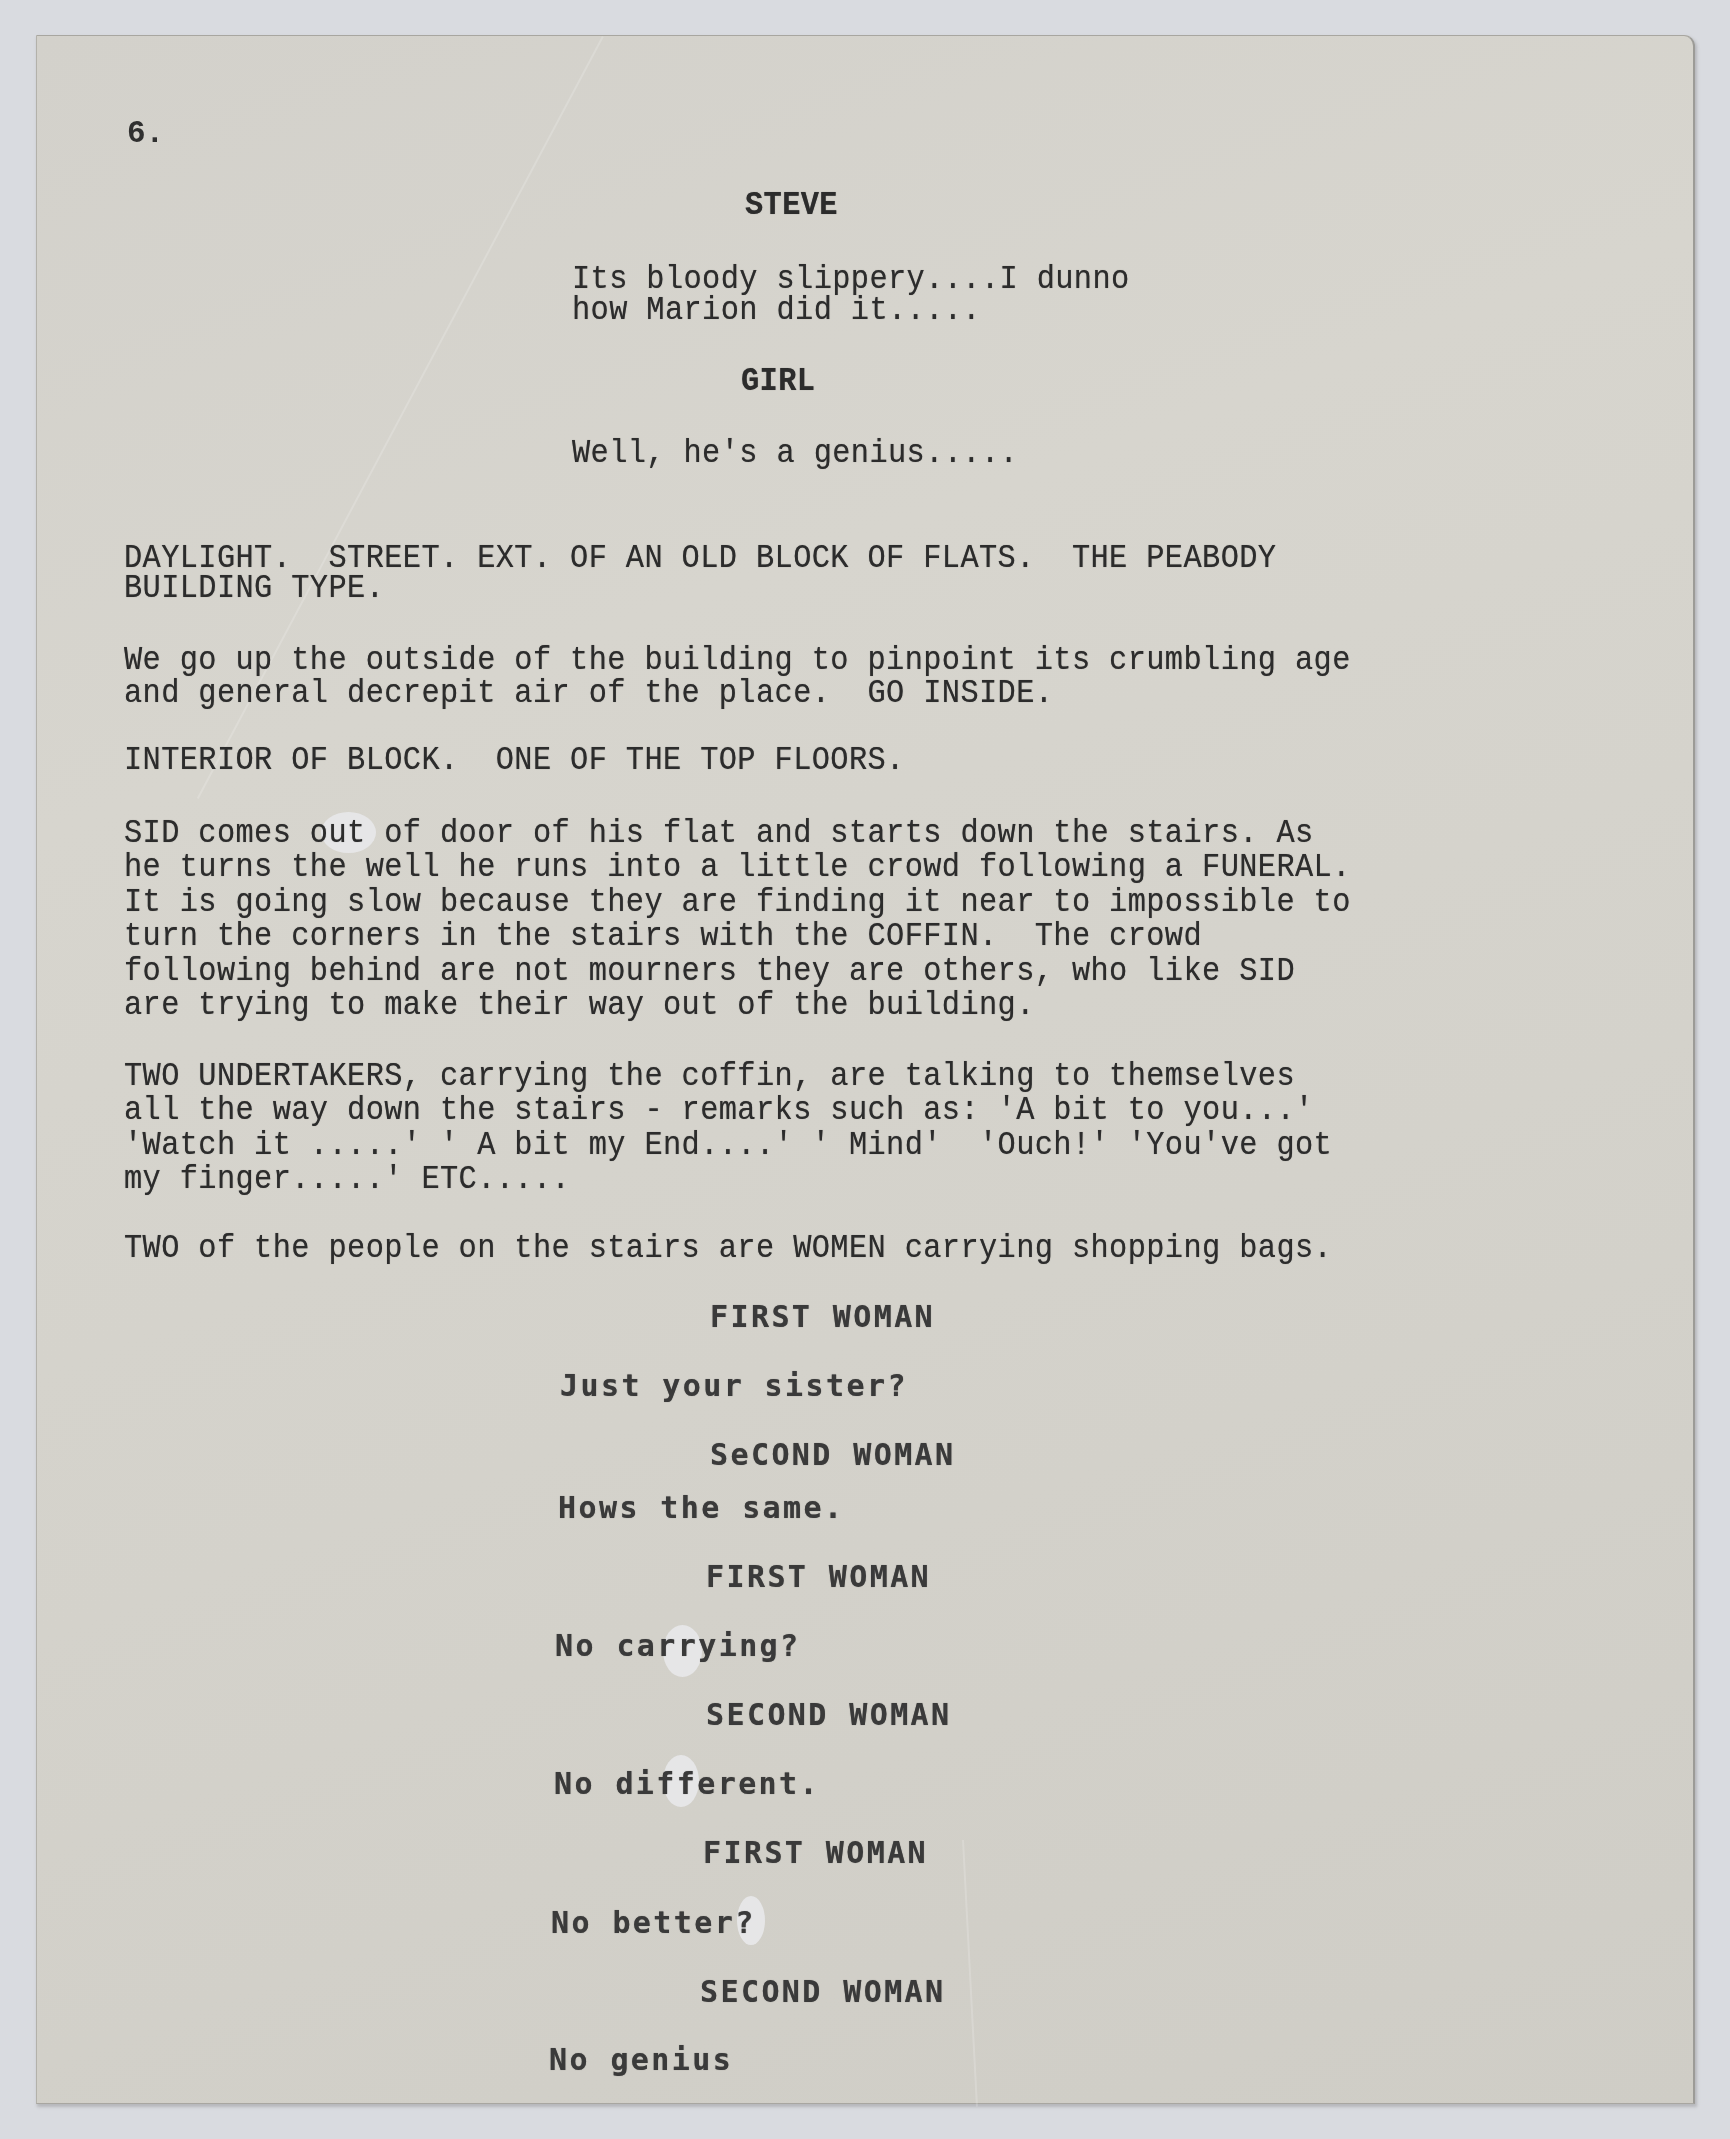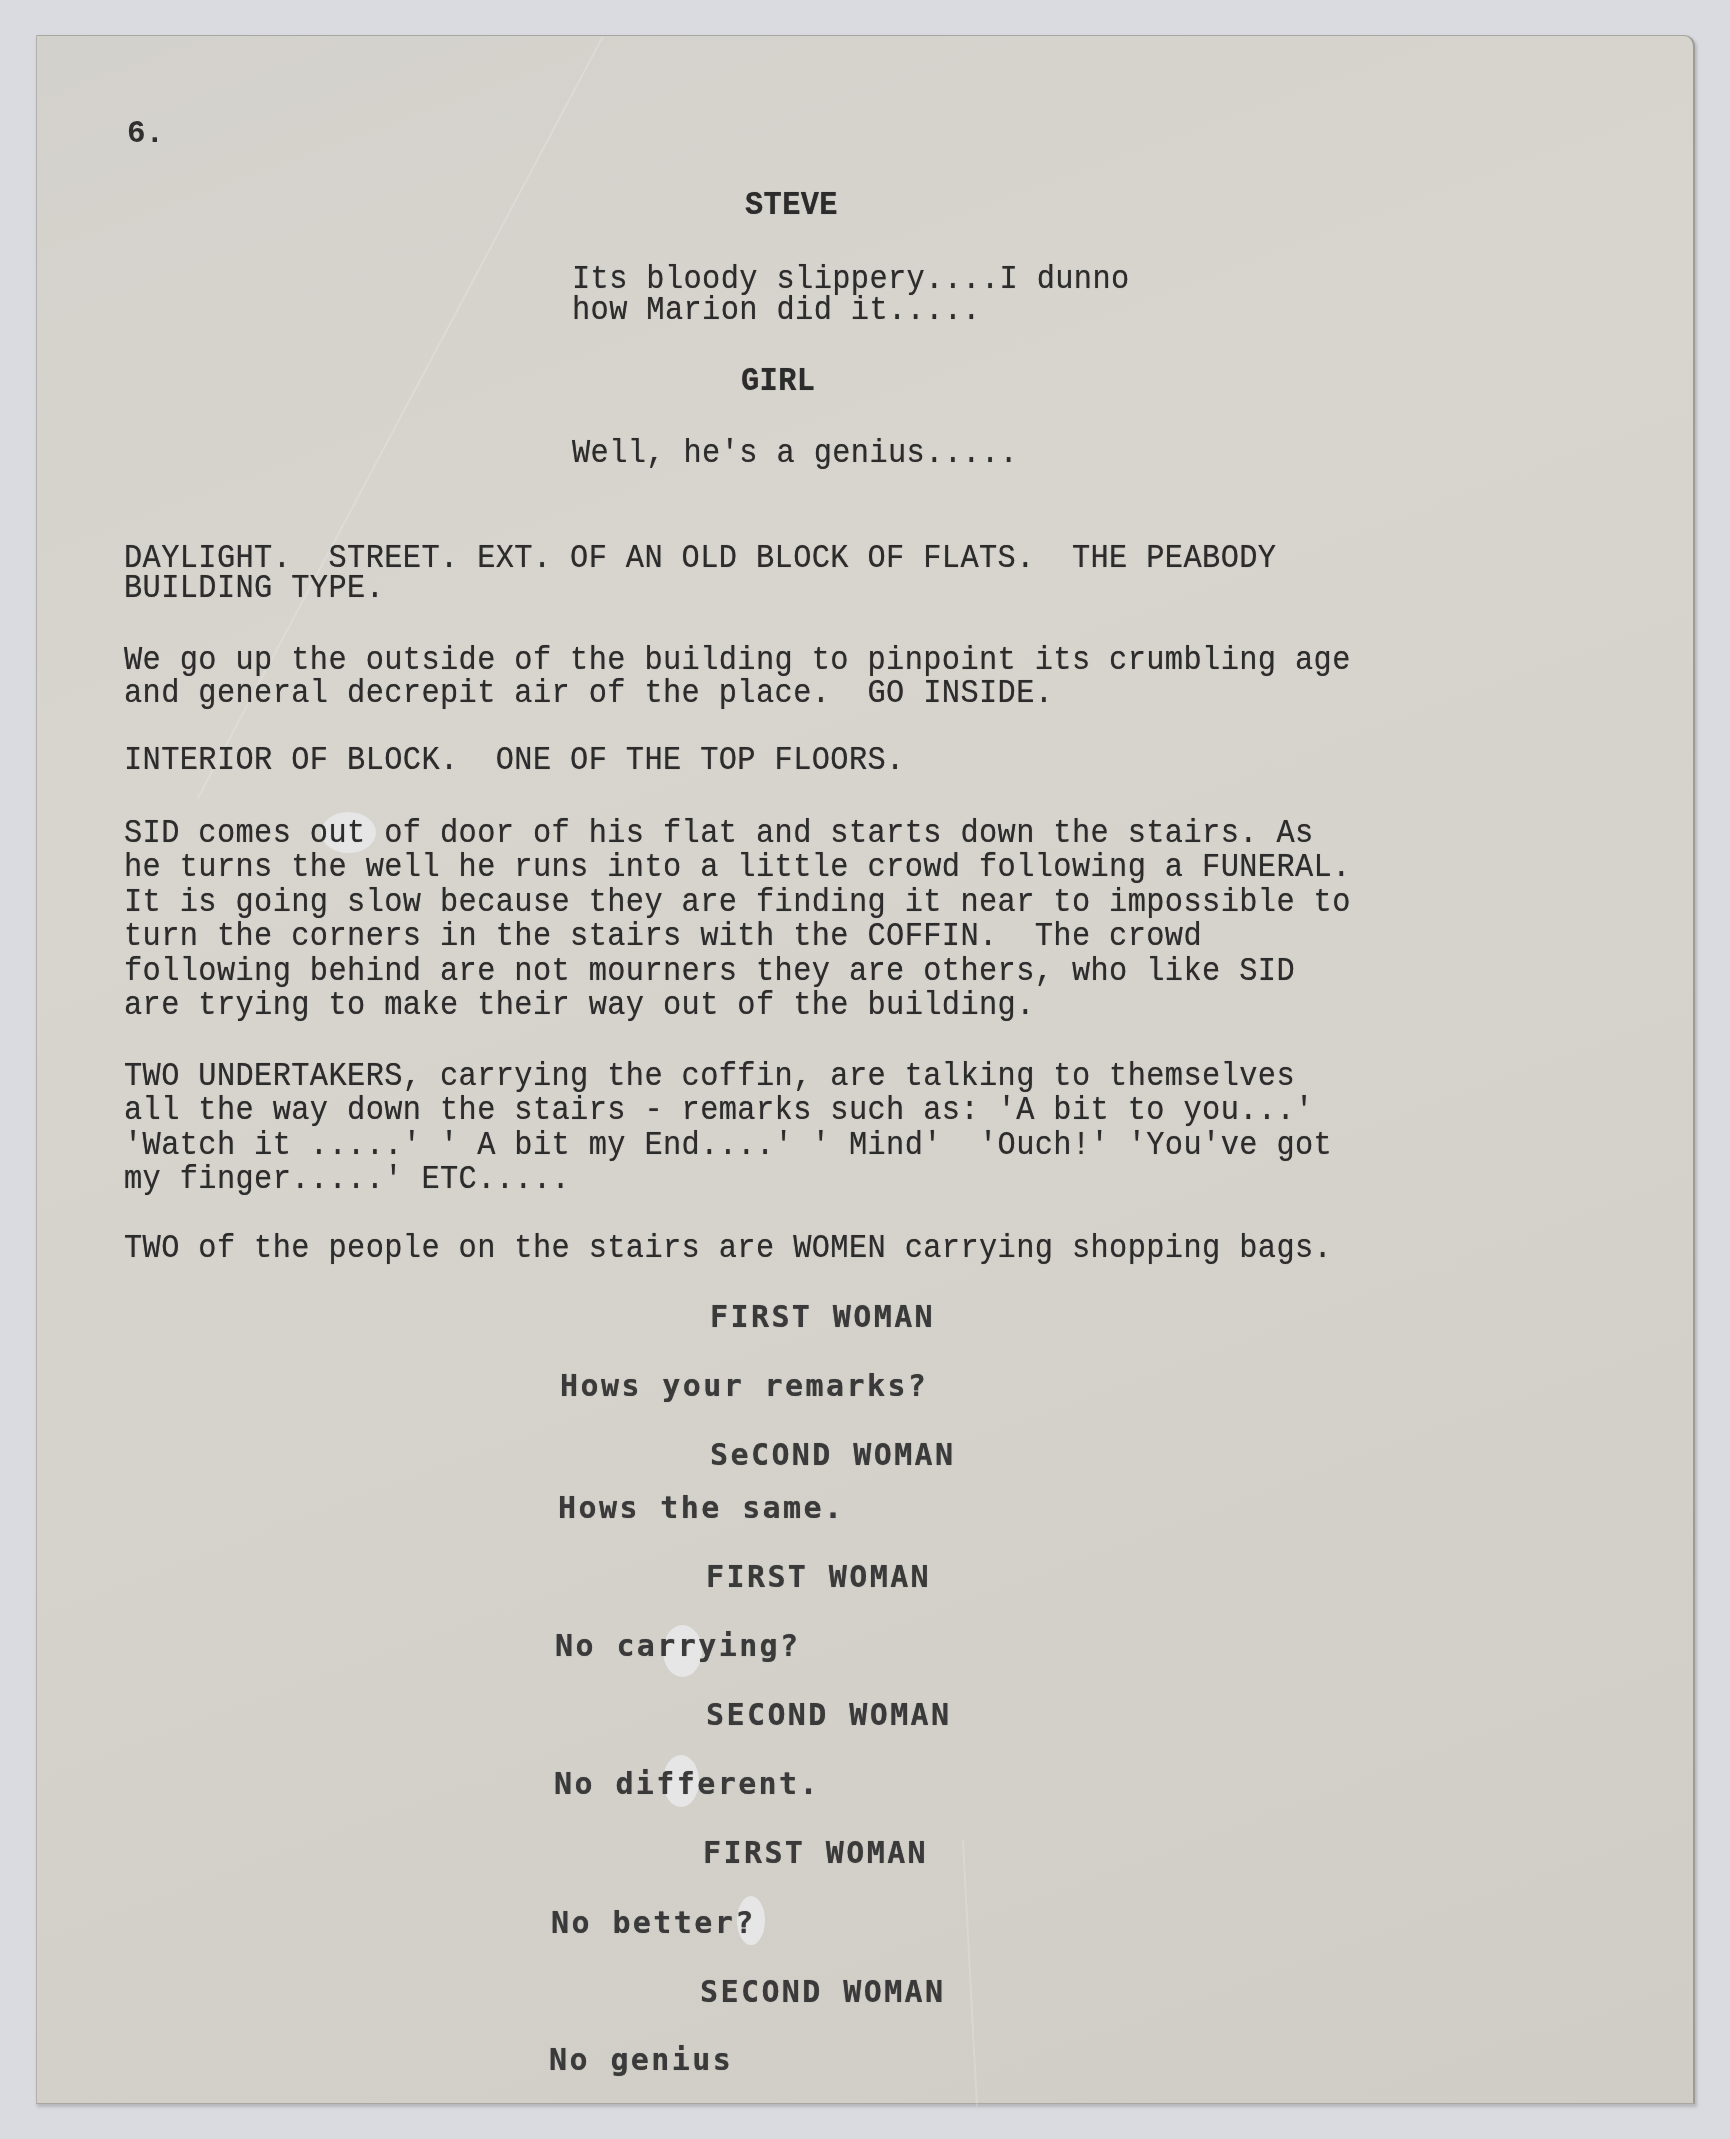--- a/index.html
+++ b/index.html
@@ -107,21 +107,21 @@
 <div class="line narrow" style="left:124px; top:988px;">are trying to make their way out of the building.</div>
 
 <div class="line narrow" style="left:124px; top:1059px;">TWO UNDERTAKERS, carrying the coffin, are talking to themselves</div>
 <div class="line narrow" style="left:124px; top:1093px;">all the way down the stairs - remarks such as: 'A bit to you...'</div>
 <div class="line narrow" style="left:124px; top:1128px;">'Watch it .....' ' A bit my End....' ' Mind'  'Ouch!' 'You've got</div>
 <div class="line narrow" style="left:124px; top:1162px;">my finger.....' ETC.....</div>
 
 <div class="line narrow" style="left:124px; top:1231px;">TWO of the people on the stairs are WOMEN carrying shopping bags.</div>
 
 <div class="line pica cue" style="left:710px; top:1299px;">FIRST WOMAN</div>
-<div class="line pica" style="left:560px; top:1368px;">Hows your remarks?</div>
+<div class="line pica" style="left:560px; top:1368px;">Just your sister?</div>
 
 <div class="line pica cue" style="left:710px; top:1437px;">SeCOND WOMAN</div>
 <div class="line pica" style="left:558px; top:1490px;">Hows the same.</div>
 
 <div class="line pica cue" style="left:706px; top:1559px;">FIRST WOMAN</div>
 <div class="whiteout" style="left:663px; top:1625px; width:39px; height:52px;"></div>
 <div class="line pica" style="left:555px; top:1628px;">No carrying?</div>
 
 <div class="line pica cue" style="left:706px; top:1697px;">SECOND WOMAN</div>
 <div class="whiteout" style="left:663px; top:1755px; width:36px; height:52px;"></div>

